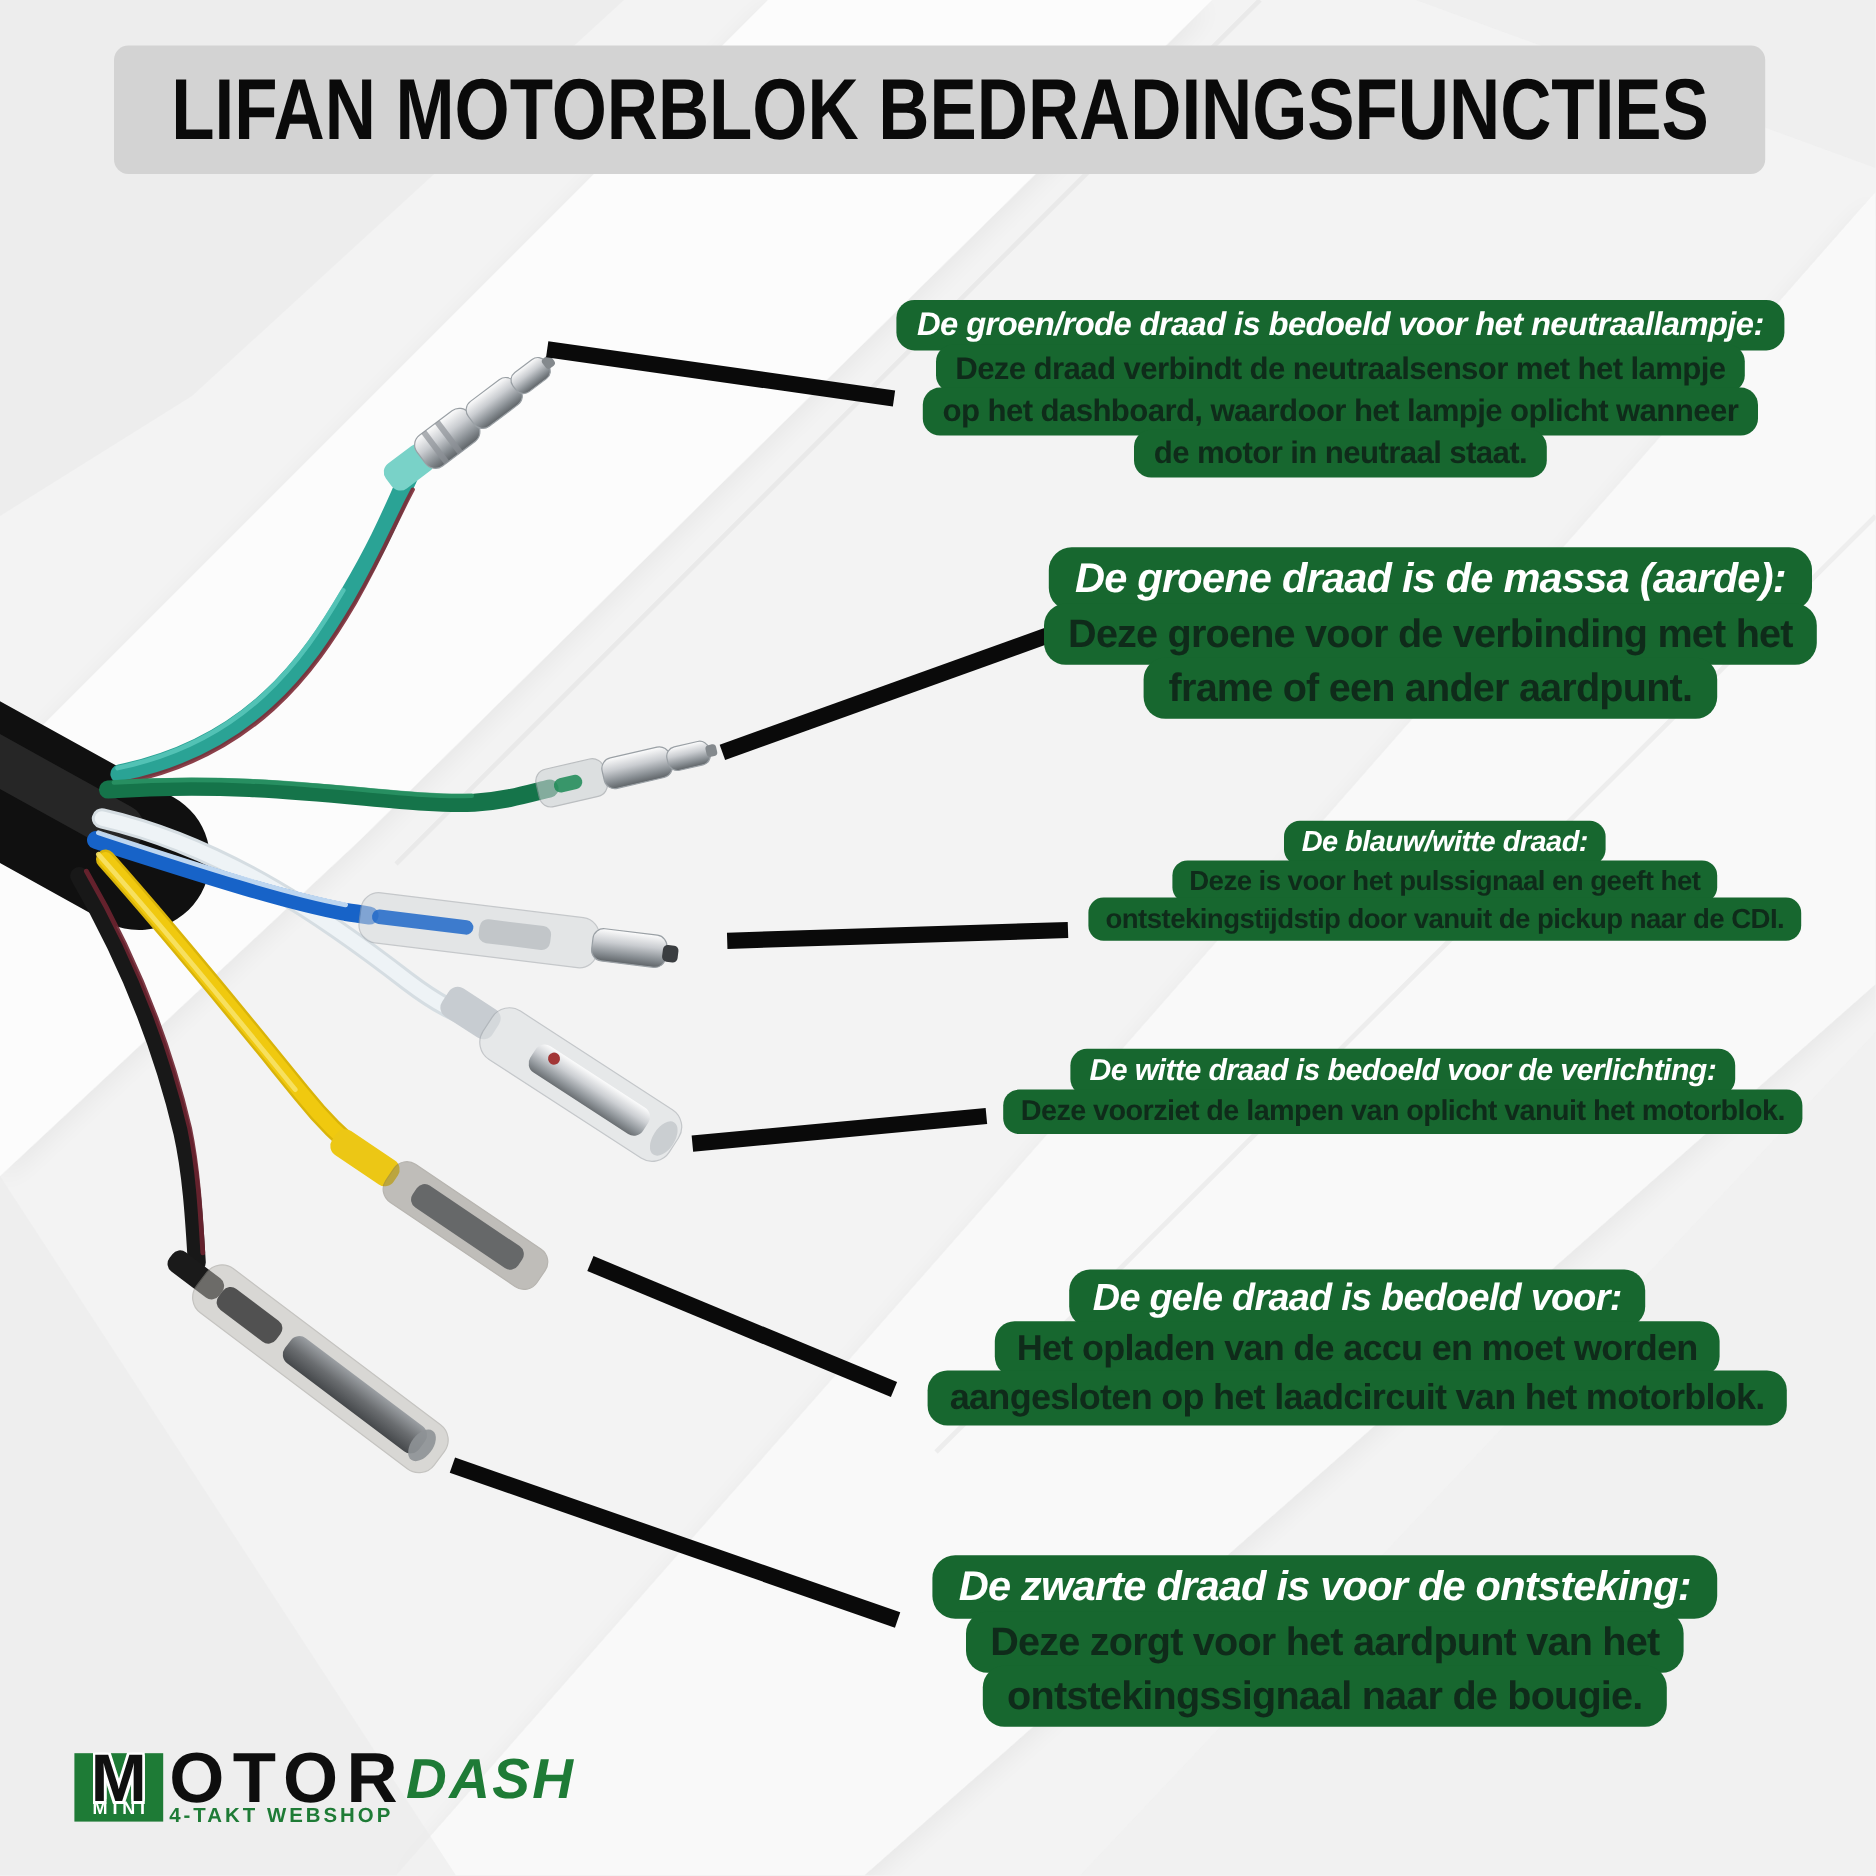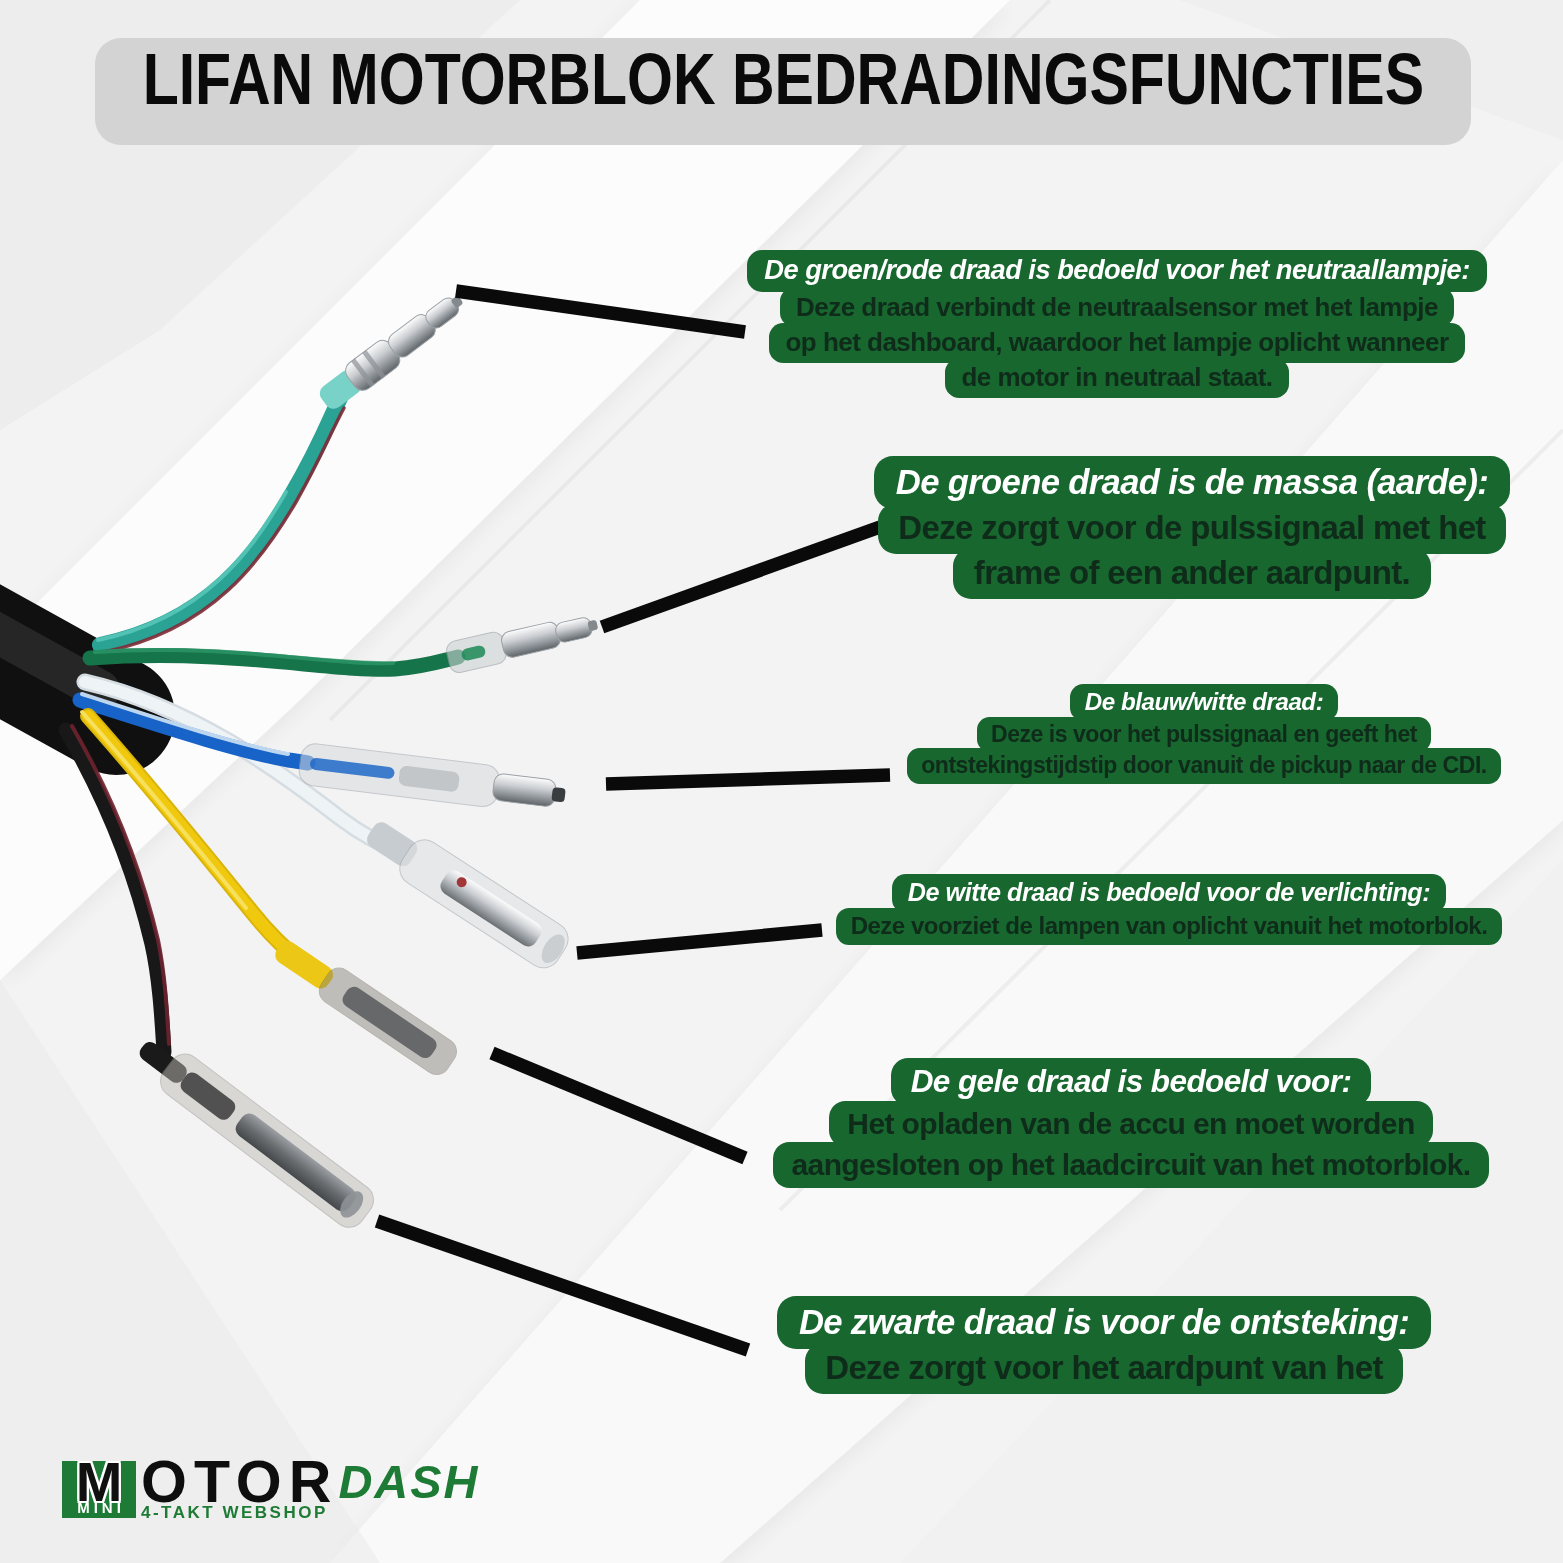--- a/index.html
+++ b/index.html
@@ -7,22 +7,22 @@
     width:1563px;height:1563px;position:relative;overflow:hidden;
     background:#f3f3f3;
     font-family:"Liberation Sans",sans-serif;
   }
   #stage{position:absolute;inset:0;}
   svg.layer{position:absolute;left:0;top:0;}
 
   
   .title-banner{
     position:absolute;left:95px;top:38px;width:1376px;height:107px;
-    background:var(--title-bg,#d3d3d3);border-radius:26px;
-    display:flex;justify-content:center;
+    background:var(--title-bg,#d3d3d3);border-radius:12px;
+    display:flex;align-items:center;justify-content:center;
   }
   .title-banner span{
     font-weight:700;font-size:72px;color:#0a0a0a;white-space:nowrap;
     transform:scaleX(.82);letter-spacing:0;
     font-family:"Liberation Sans",sans-serif;
   }
 
   
   .callout{
     position:absolute;width:900px;text-align:center;
@@ -218,21 +218,21 @@
     <div class="line">
         <span>de motor in neutraal staat.</span>
       </div>
   </div>
 
   <div class="callout" style="left:742px;top:456px;font-size:33px;">
     <div class="line head">
         <span>De groene draad is de massa (aarde):</span>
       </div>
     <div class="line">
-        <span>Deze zorgt voor de pulssignaal met het</span>
+        <span>Deze groene voor de verbinding met het</span>
       </div>
     <div class="line">
         <span>frame of een ander aardpunt.</span>
       </div>
   </div>
 
   <div class="callout" style="left:754px;top:684px;font-size:23px;">
     <div class="line head">
         <span>De blauw/witte draad:</span>
       </div>
@@ -264,20 +264,23 @@
         <span>aangesloten op het laadcircuit van het motorblok.</span>
       </div>
   </div>
 
   <div class="callout" style="left:654px;top:1296px;font-size:33px;">
     <div class="line head">
         <span>De zwarte draad is voor de ontsteking:</span>
       </div>
     <div class="line">
         <span>Deze zorgt voor het aardpunt van het</span>
+      </div>
+    <div class="line">
+        <span>ontstekingssignaal naar de bougie.</span>
       </div>
   </div>
 
   <div class="logo">
     <div class="logo-sq">
       <span class="logo-m">M</span>
       <span class="logo-mini">MINI</span>
     </div>
     <div class="logo-right">
       <div class="logo-row1">

